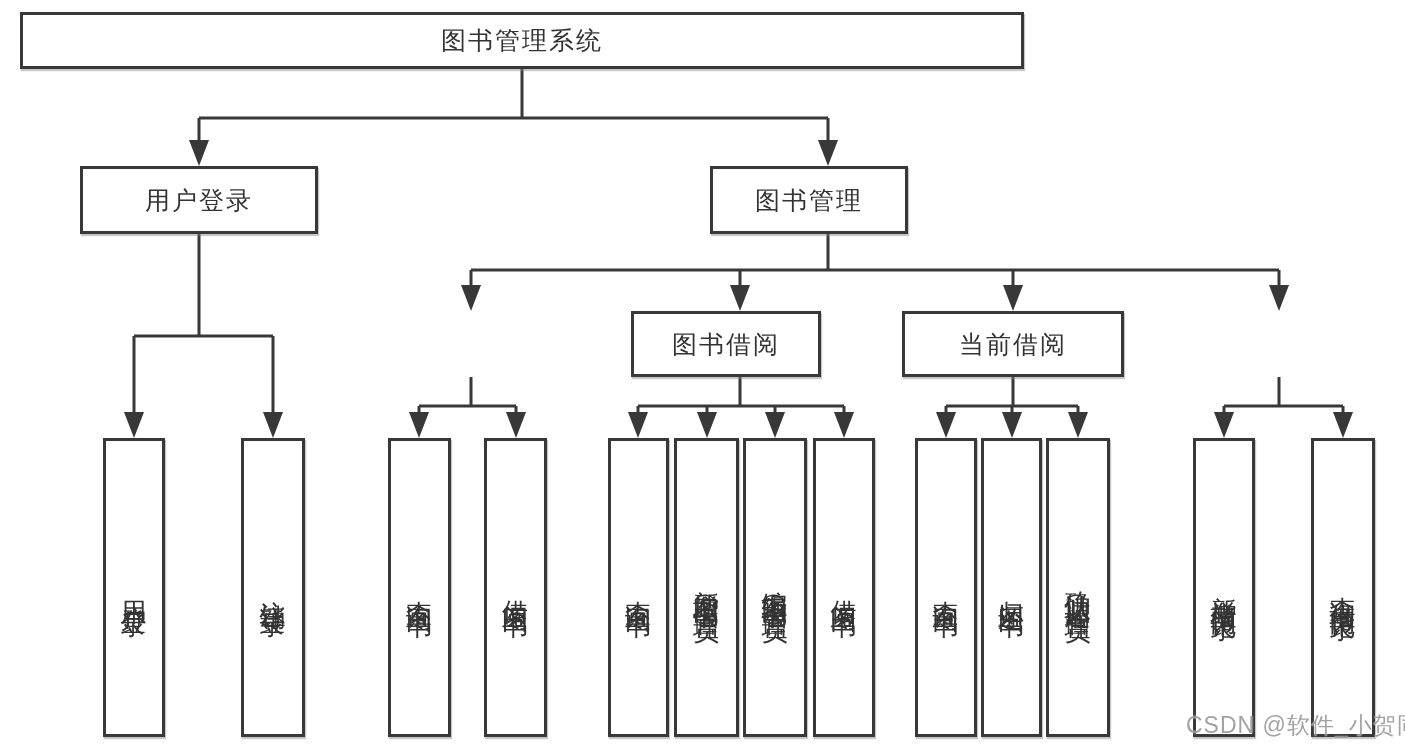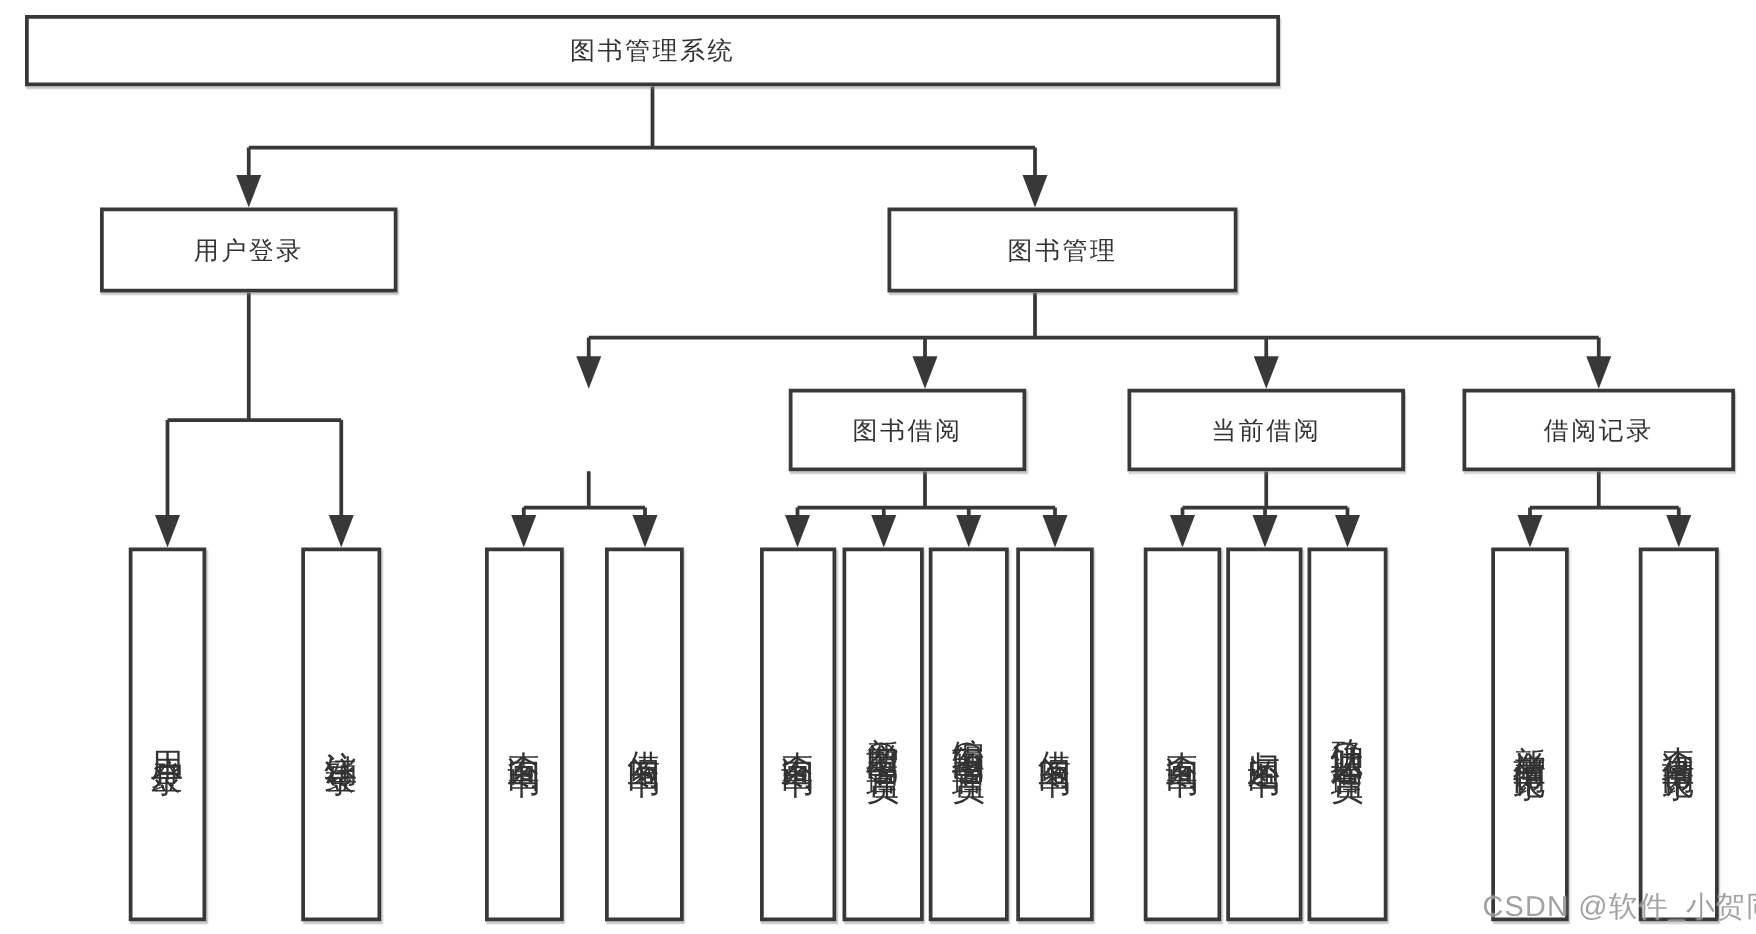--- a/index.html
+++ b/index.html
@@ -27,21 +27,21 @@
     align-items: center;
     justify-content: center;
     z-index: 2;
     box-shadow: 1px 2px 1px rgba(130,130,130,0.45);
   }
   .node .lbl {
     color: #333333;
     white-space: nowrap;
   }
   .node.h .lbl {
-    font-size: 20px;
+    font-size: 25px;
     letter-spacing: 2px;
   }
   .node.v { top: 438px; height: 299px; }
   .node.v .lbl {
     writing-mode: vertical-rl;
     text-orientation: mixed;
     font-size: 26px;
     line-height: 1;
     letter-spacing: 4px;
     white-space: normal;
@@ -104,32 +104,29 @@
     </g>
   </svg>
 
   <div class="node h" style="left:20px;top:12px;width:1004px;height:57px">
     <span class="lbl">图书管理系统</span>
   </div>
 
   <div class="node h" style="left:80px;top:166px;width:238px;height:68px">
     <span class="lbl">用户登录</span>
   </div>
-  <div class="node h" style="left:710px;top:166px;width:280px;height:68px">
+  <div class="node h" style="left:710px;top:166px;width:198px;height:68px">
     <span class="lbl">图书管理</span>
   </div>
 
   <div class="node h" style="left:631px;top:311px;width:190px;height:66px">
     <span class="lbl">图书借阅</span>
   </div>
   <div class="node h" style="left:902px;top:311px;width:222px;height:66px">
     <span class="lbl">当前借阅</span>
-  </div>
-  <div class="node h" style="left:1170px;top:311px;width:218px;height:66px">
-    <span class="lbl">借阅记录</span>
   </div>
 
   <div class="node v" style="left:103px;width:62px">
     <span class="lbl">用户登录</span>
   </div>
   <div class="node v" style="left:241px;width:64px">
     <span class="lbl">注销登录</span>
   </div>
 
   <div class="node v" style="left:388px;width:63px">

